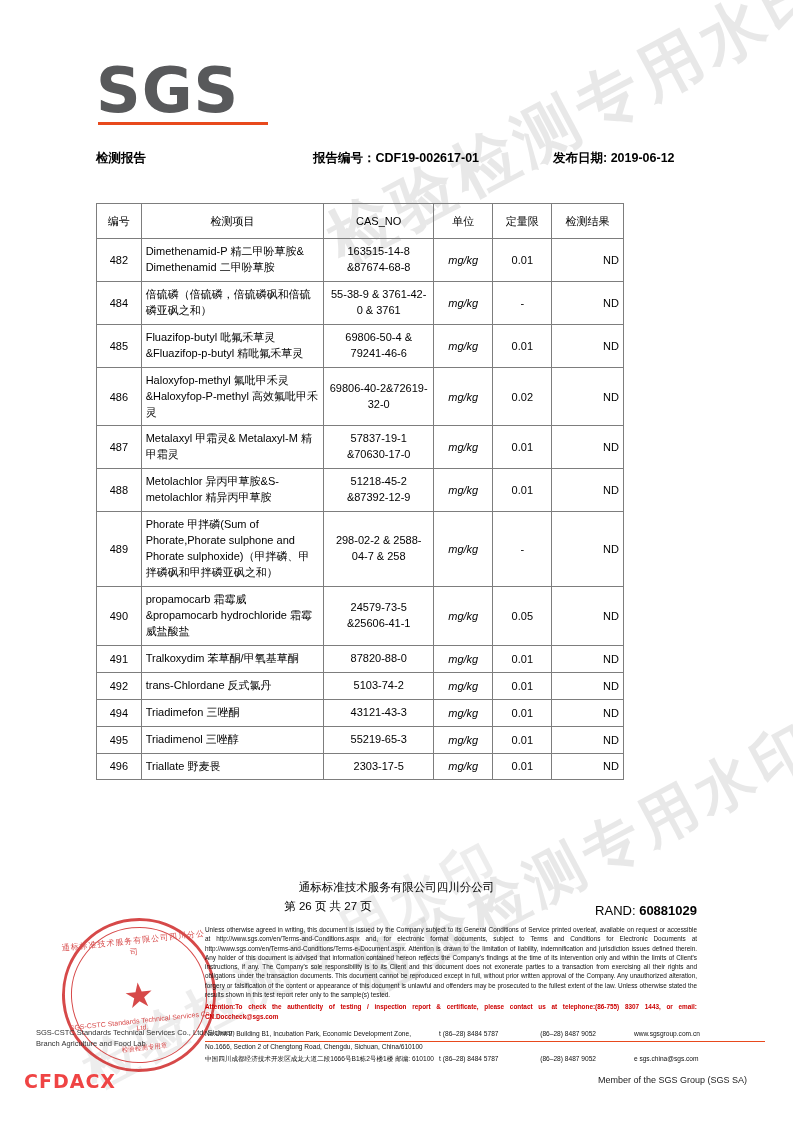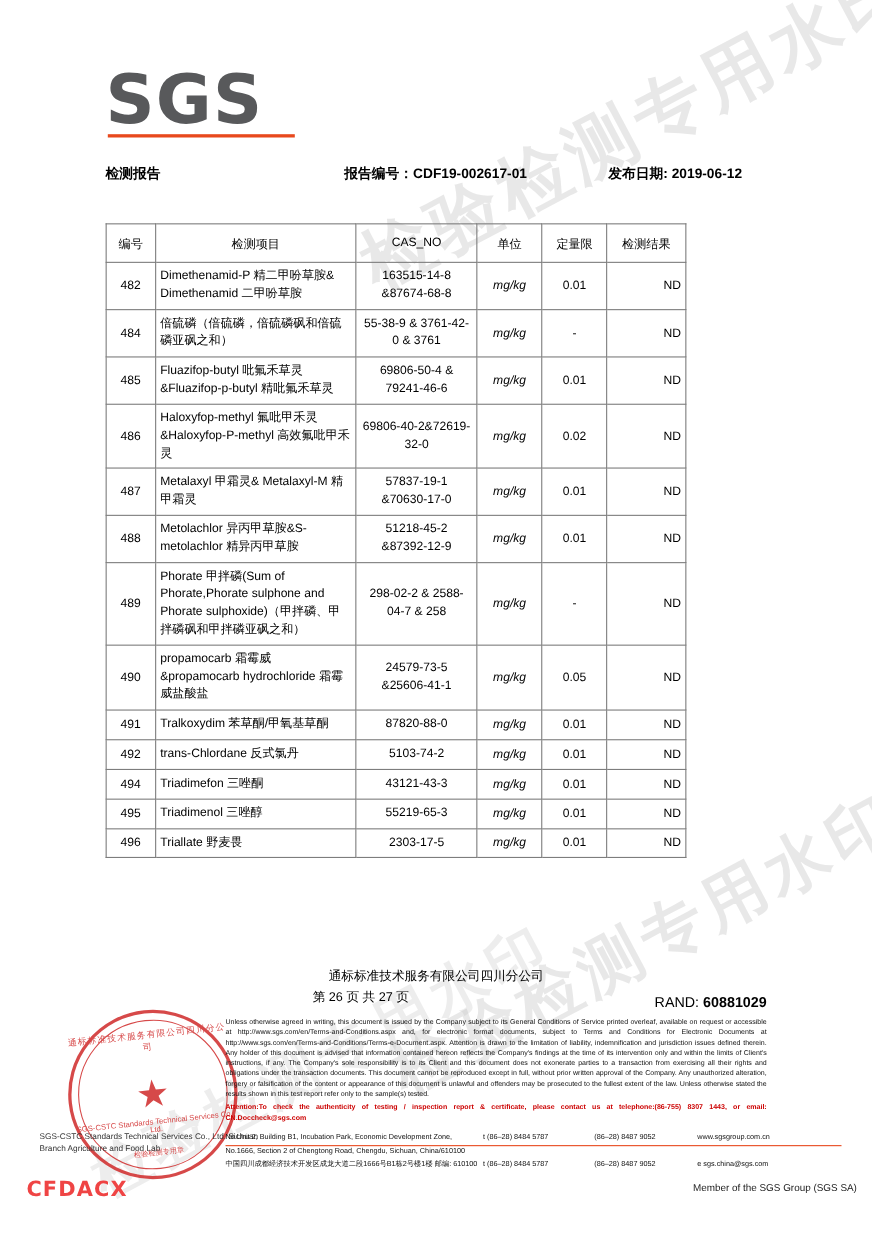--- a/index.html
+++ b/index.html
@@ -225,21 +225,21 @@
   .sep-line {
     position: absolute;
     left: 205px;
     top: 1041px;
     width: 560px;
     height: 1px;
     background: #e8491d;
   }
   .member {
     position: absolute;
-    right: 14px;
+    right: 46px;
     top: 1075px;
     font-size: 9px;
     color: #222;
   }
   .cfdacx {
     position: absolute;
     left: 24px;
     top: 1070px;
     font-size: 19px;
     font-weight: bold;

